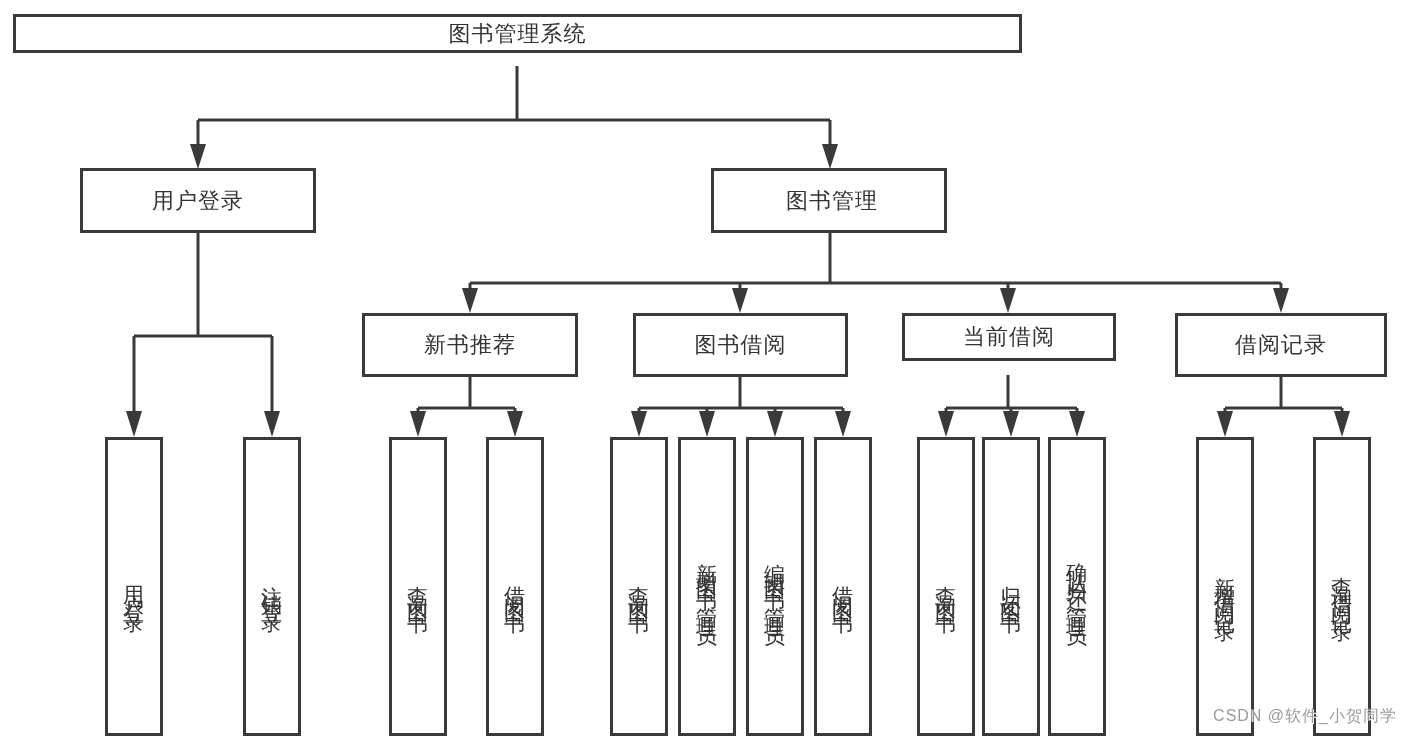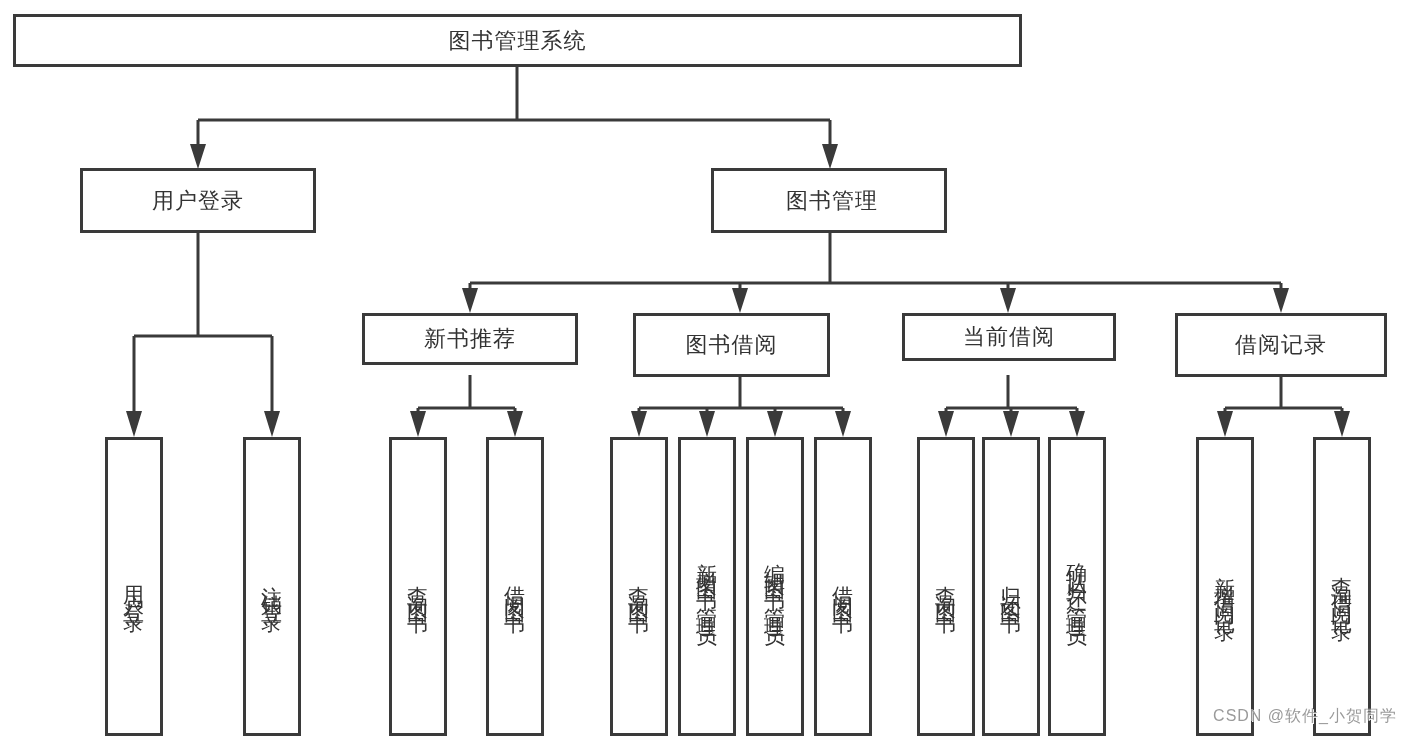--- a/index.html
+++ b/index.html
@@ -79,35 +79,35 @@
       M699,411 L715,411 L707,437 Z
       M767,411 L783,411 L775,437 Z
       M835,411 L851,411 L843,437 Z
       M938,411 L954,411 L946,437 Z
       M1003,411 L1019,411 L1011,437 Z
       M1069,411 L1085,411 L1077,437 Z
       M1217,411 L1233,411 L1225,437 Z
       M1334,411 L1350,411 L1342,437 Z"></path>
   </svg>
 
-  <div class="node h-node" style="left:13px; top:14px; width:1009px; height:53px;">
+  <div class="node h-node" style="left:13px; top:14px; width:1009px; height:39px;">
     <span>图书管理系统</span>
   </div>
 
   <div class="node h-node" style="left:80px; top:168px; width:236px; height:65px;">
     <span>用户登录</span>
   </div>
   <div class="node h-node" style="left:711px; top:168px; width:236px; height:65px;padding-left:6px;">
     <span>图书管理</span>
   </div>
 
-  <div class="node h-node" style="left:362px; top:313px; width:216px; height:52px;">
+  <div class="node h-node" style="left:362px; top:313px; width:216px; height:64px;">
     <span>新书推荐</span>
   </div>
-  <div class="node h-node" style="left:633px; top:313px; width:197px; height:64px;">
+  <div class="node h-node" style="left:633px; top:313px; width:215px; height:64px;">
     <span>图书借阅</span>
   </div>
   <div class="node h-node" style="left:902px; top:313px; width:214px; height:48px;">
     <span>当前借阅</span>
   </div>
   <div class="node h-node" style="left:1175px; top:313px; width:212px; height:64px;">
     <span>借阅记录</span>
   </div>
 
   <div class="node v-node" style="left:105px; top:437px; width:58px; height:299px;">

